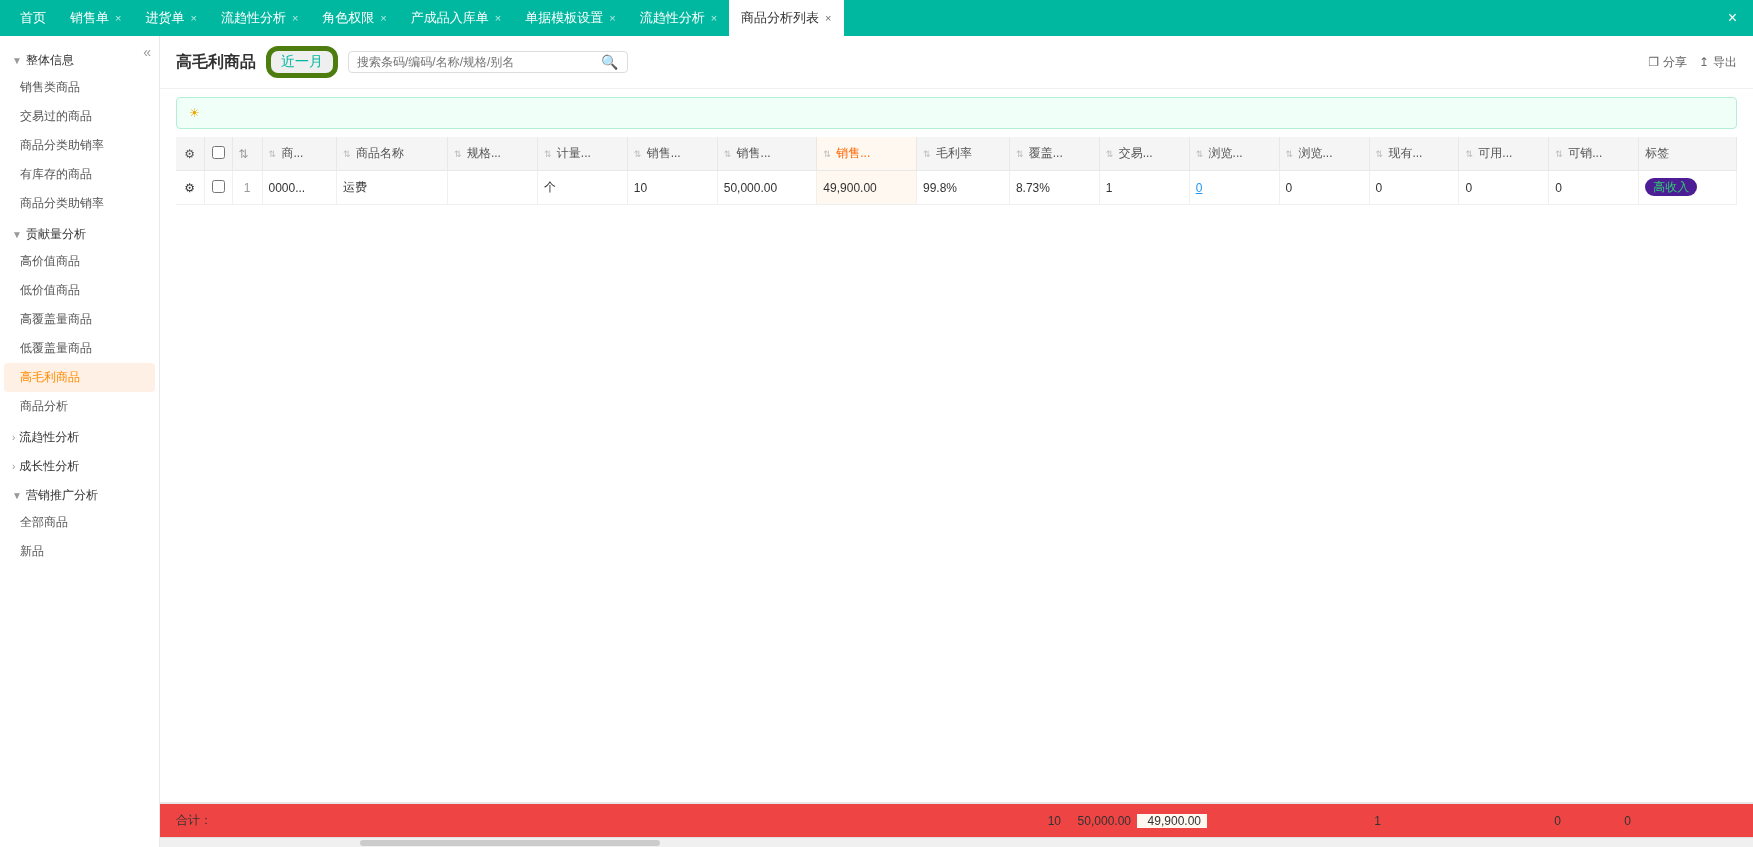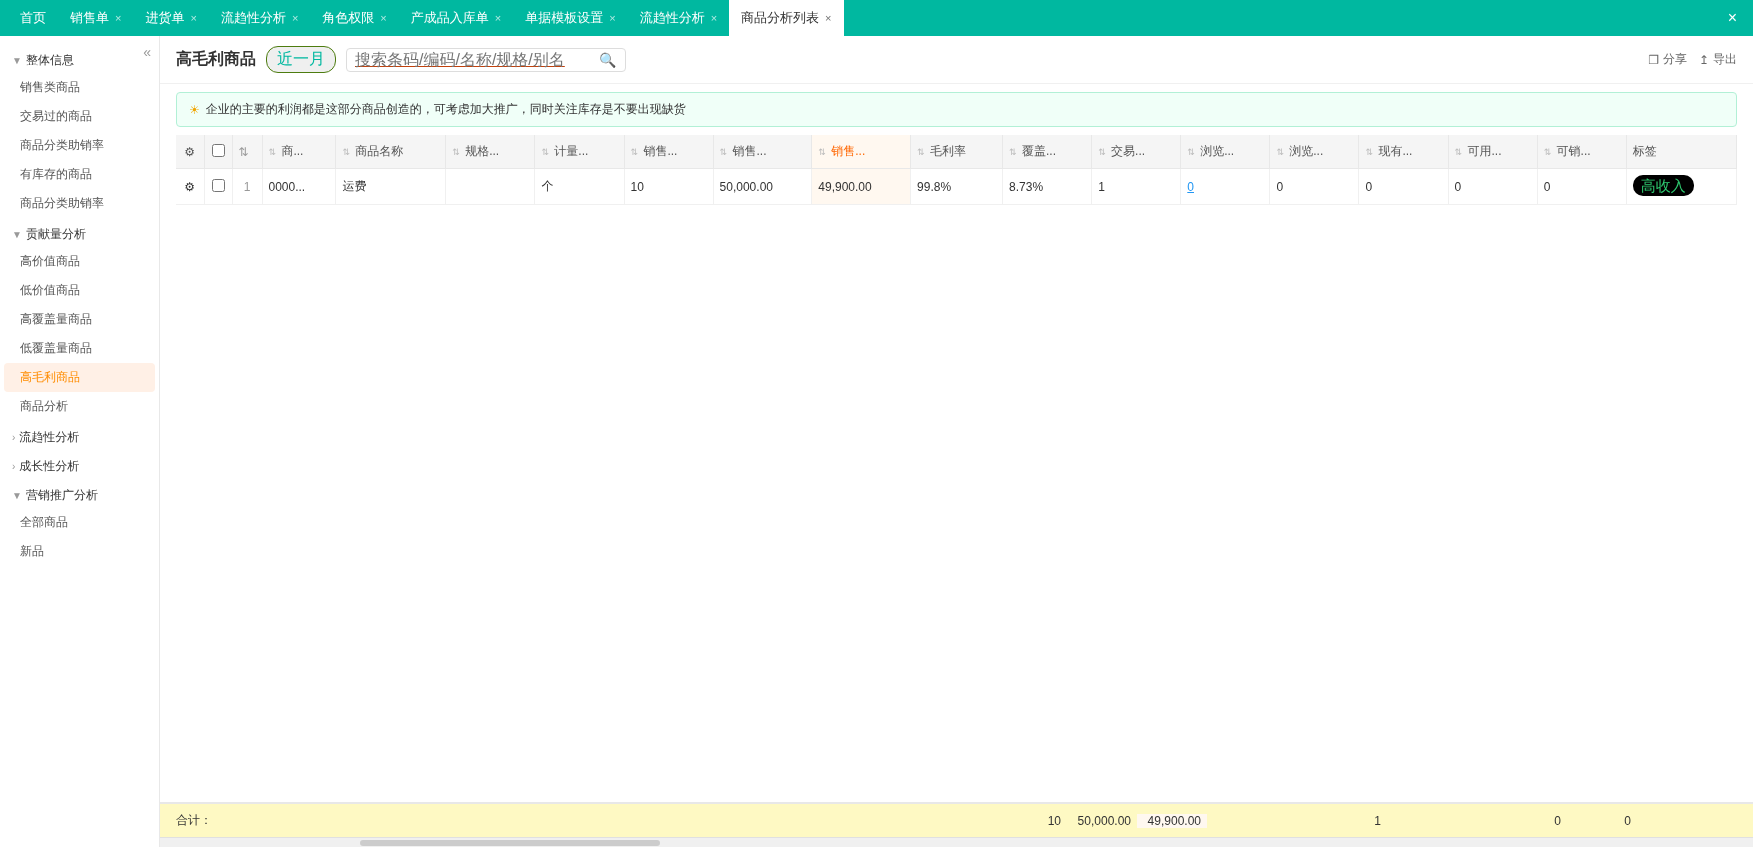--- a/index.html
+++ b/index.html
@@ -116,42 +116,41 @@
       gap: 10px;
       border-bottom: 1px solid #f0f0f0;
     }
     .content-title {
       font-size: 16px;
       font-weight: bold;
       color: #333;
     }
     .period-btn {
       padding: 2px 10px;
-      border: 1px solid #4d7c0f;
+      border: 5px solid #4d7c0f;
       color: #00b8a0;
       border-radius: 12px;
       cursor: pointer;
-      font-size: 16px;
+      font-size: 14px;
     }
     .search-box {
       display: flex;
       align-items: center;
       border: 1px solid #ddd;
       border-radius: 4px;
       padding: 2px 8px;
       flex: 1;
       max-width: 280px;
     }
     .search-box input {
       border: none;
       outline: none;
-      font-size: 16px;
+      font-size: 12px;
       flex: 1;
       color: #c2410c;
-      text-decoration: underline;
     }
     .search-icon { color: #999; font-size: 14px; cursor: pointer; }
     .header-actions {
       margin-left: auto;
       display: flex;
       gap: 12px;
     }
     .action-btn {
       display: flex;
       align-items: center;
@@ -208,33 +207,33 @@
     tbody tr {
       border-bottom: 1px solid #f0f0f0;
     }
     tbody td {
       padding: 8px 6px;
       color: #333;
       border-right: 1px solid #f0f0f0;
       white-space: nowrap;
     }
     .tag-high-income {
-      background: #000000;
+      background: #4c1d95;
       color: #2ecc71;
       padding: 2px 8px;
       border-radius: 10px;
-      font-size: 15px;
+      font-size: 12px;
     }
     .td-link { color: #2196F3; text-decoration: underline; cursor: pointer; }
 
     
     .table-footer {
       border-top: 2px solid #e8e8e8;
       padding: 8px 16px;
-      background: #fef9c3;
+      background: #ef4444;
       display: flex;
       align-items: center;
       gap: 0;
       font-size: 12px;
     }
     .footer-label { color: #333; min-width: 60px; }
     .footer-cell {
       min-width: 70px;
       padding: 0 6px;
       color: #333;
@@ -395,21 +394,20 @@
         </div>
         <div class="action-btn">
           <span>↥</span>
           <span>导出</span>
         </div>
       </div>
     </div>
 
     <div class="info-banner">
       <span class="info-icon">☀</span>
-      <span>企业的主要的利润都是这部分商品创造的，可考虑加大推广，同时关注库存是不要出现缺货</span>
     </div>
 
     <div class="table-container">
       <table>
         <thead>
           <tr>
             <th class="settings-col">⚙</th>
             <th class="checkbox-col">
               <input type="checkbox" style="">
             </th>

